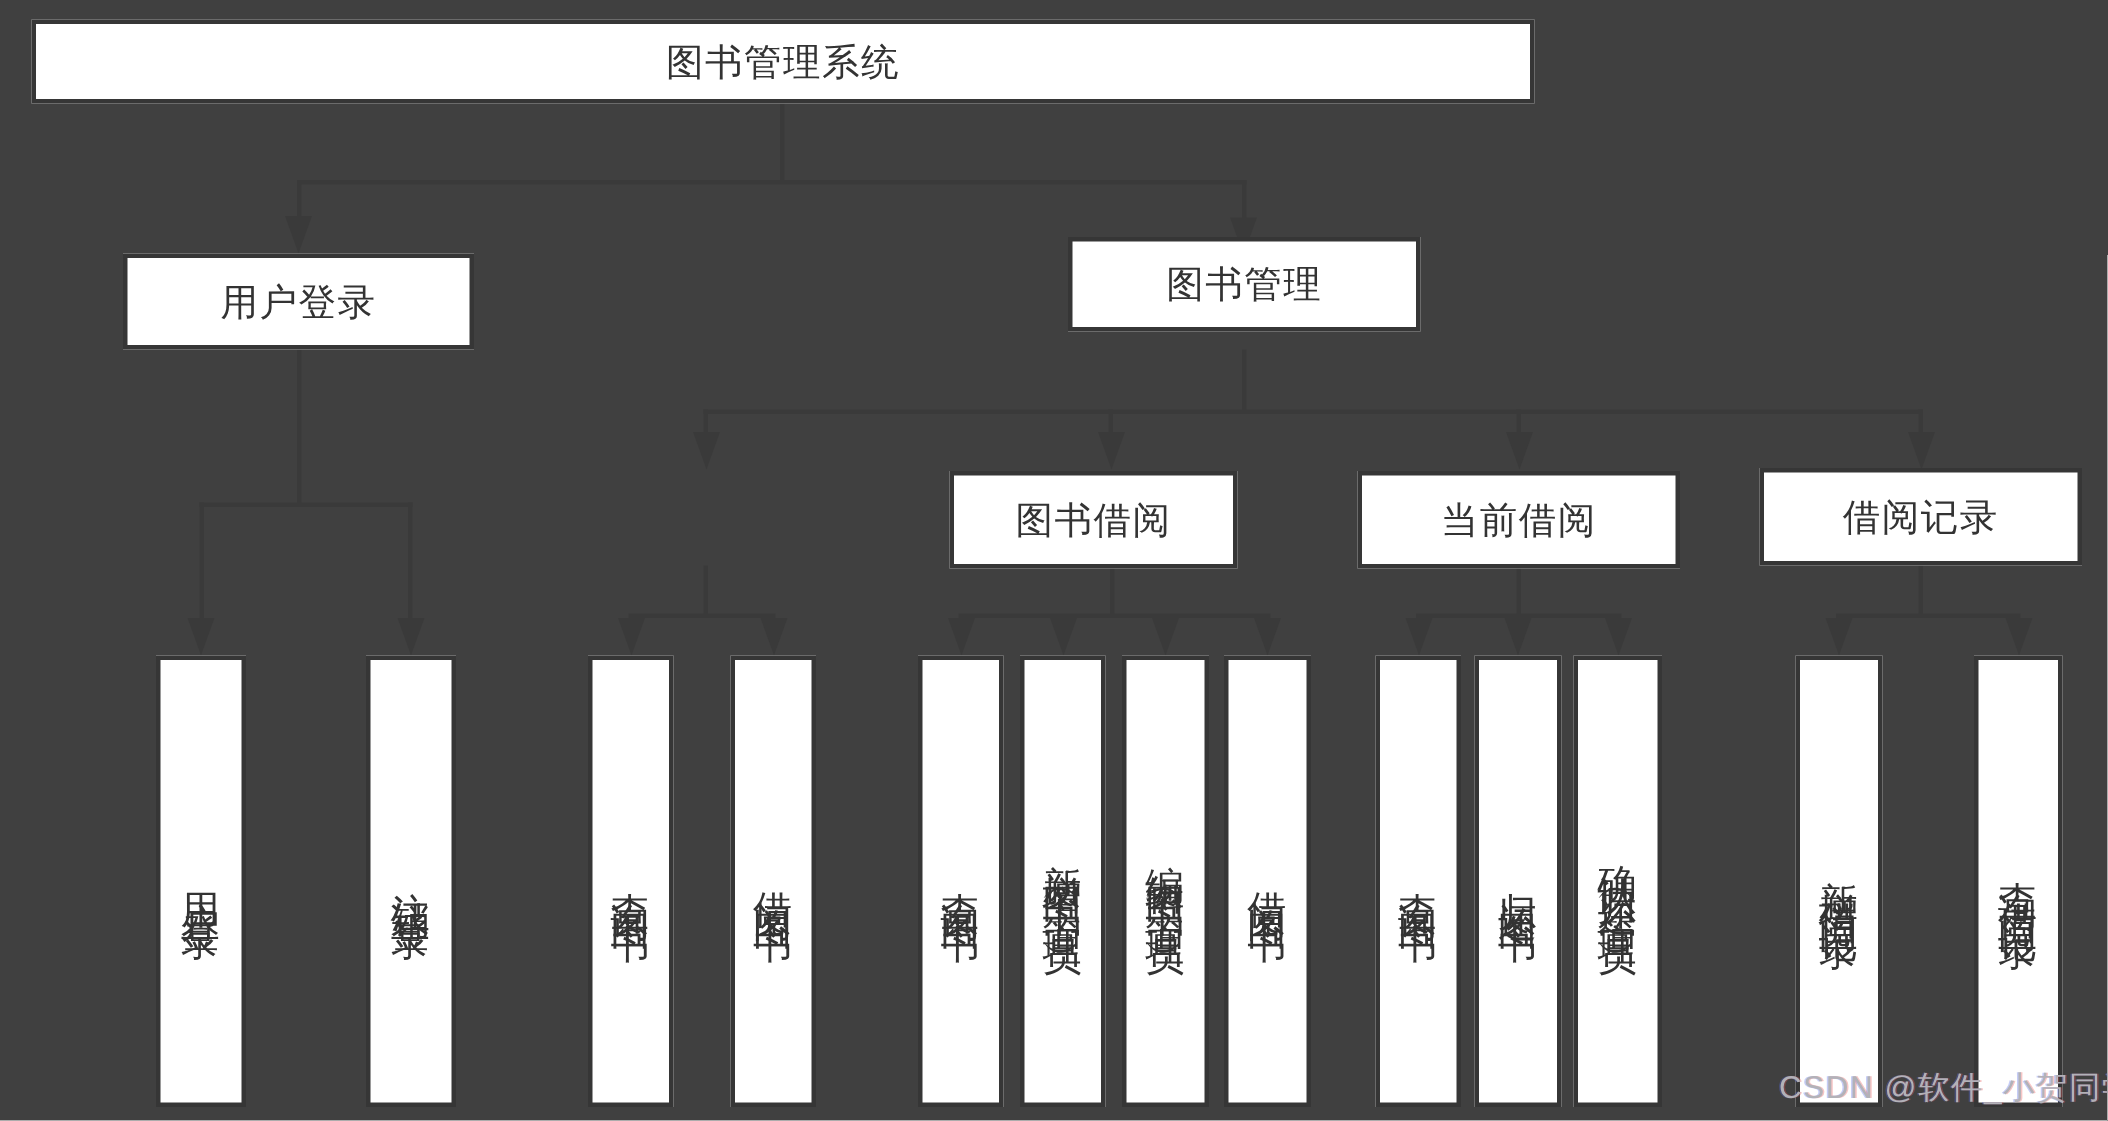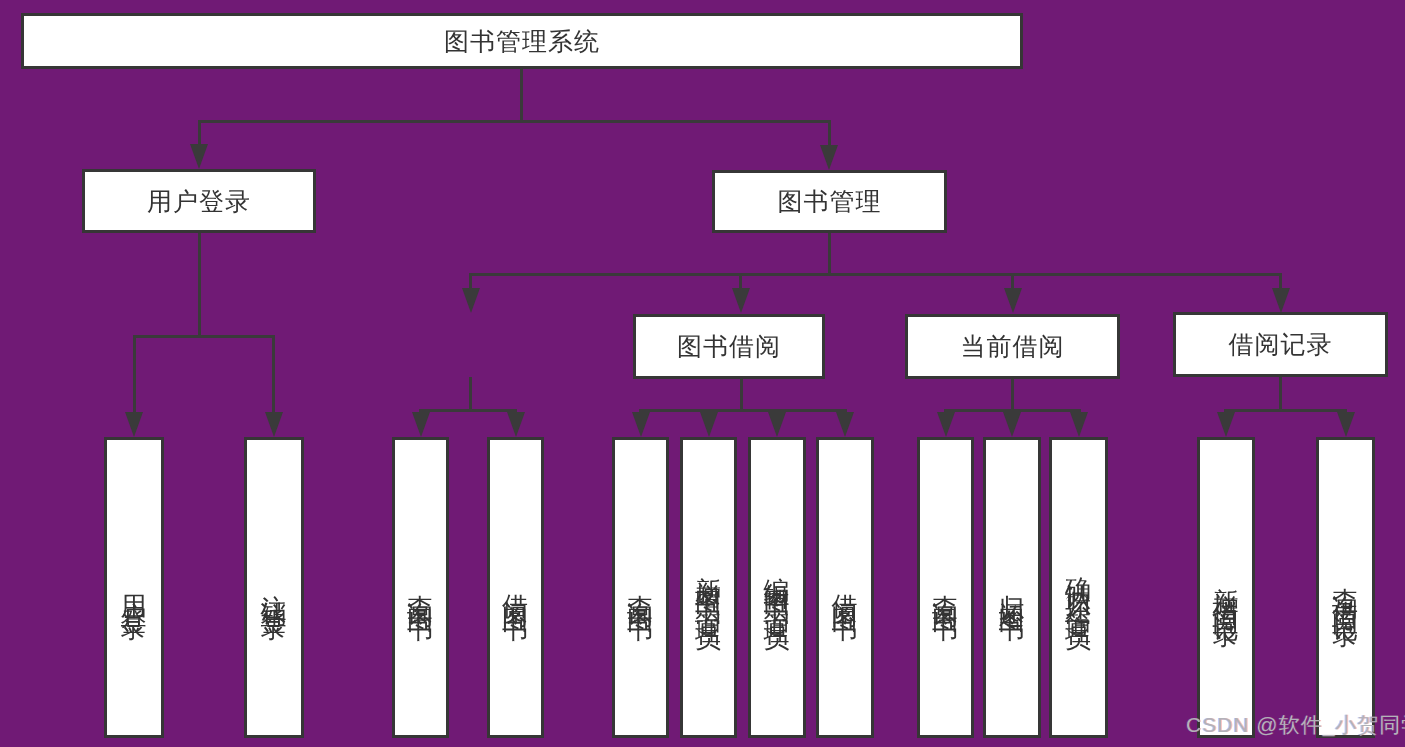--- a/index.html
+++ b/index.html
@@ -4,21 +4,21 @@
 <style>
   html, body {
     margin: 0;
     padding: 0;
     background: #ffffff;
   }
   .canvas {
     position: relative;
     width: 1405px;
     height: 747px;
-    background: #701a75;
+    background: #404040;
     overflow: hidden;
     font-family: "Liberation Sans", sans-serif;
   }
   
   .box {
     position: absolute;
     box-sizing: border-box;
     background: #ffffff;
     border: 3px solid #363636;
     display: flex;
@@ -115,21 +115,21 @@
   <div class="ar" style="left:937px;top:412px"></div>
   <div class="ar" style="left:1003px;top:412px"></div>
   <div class="ar" style="left:1070px;top:412px"></div>
   <div class="ar" style="left:1217px;top:412px"></div>
   <div class="ar" style="left:1337px;top:412px"></div>
 
   <div class="box h" style="left:21px;top:13px;width:1002px;height:56px">图书管理系统</div>
 
   <div class="box h" style="left:82px;top:169px;width:234px;height:64px">用户登录</div>
 
-  <div class="box h" style="left:712px;top:170px;width:235px;height:63px">图书管理</div>
+  <div class="box h" style="left:712px;top:158px;width:235px;height:63px">图书管理</div>
 
 
   <div class="box h" style="left:633px;top:314px;width:192px;height:65px">图书借阅</div>
 
   <div class="box h" style="left:905px;top:314px;width:215px;height:65px">当前借阅</div>
 
   <div class="box h" style="left:1173px;top:312px;width:215px;height:65px">借阅记录</div>
 
   <div class="box v" style="left:104px;top:437px;width:60px;height:301px">用户登录</div>
 

